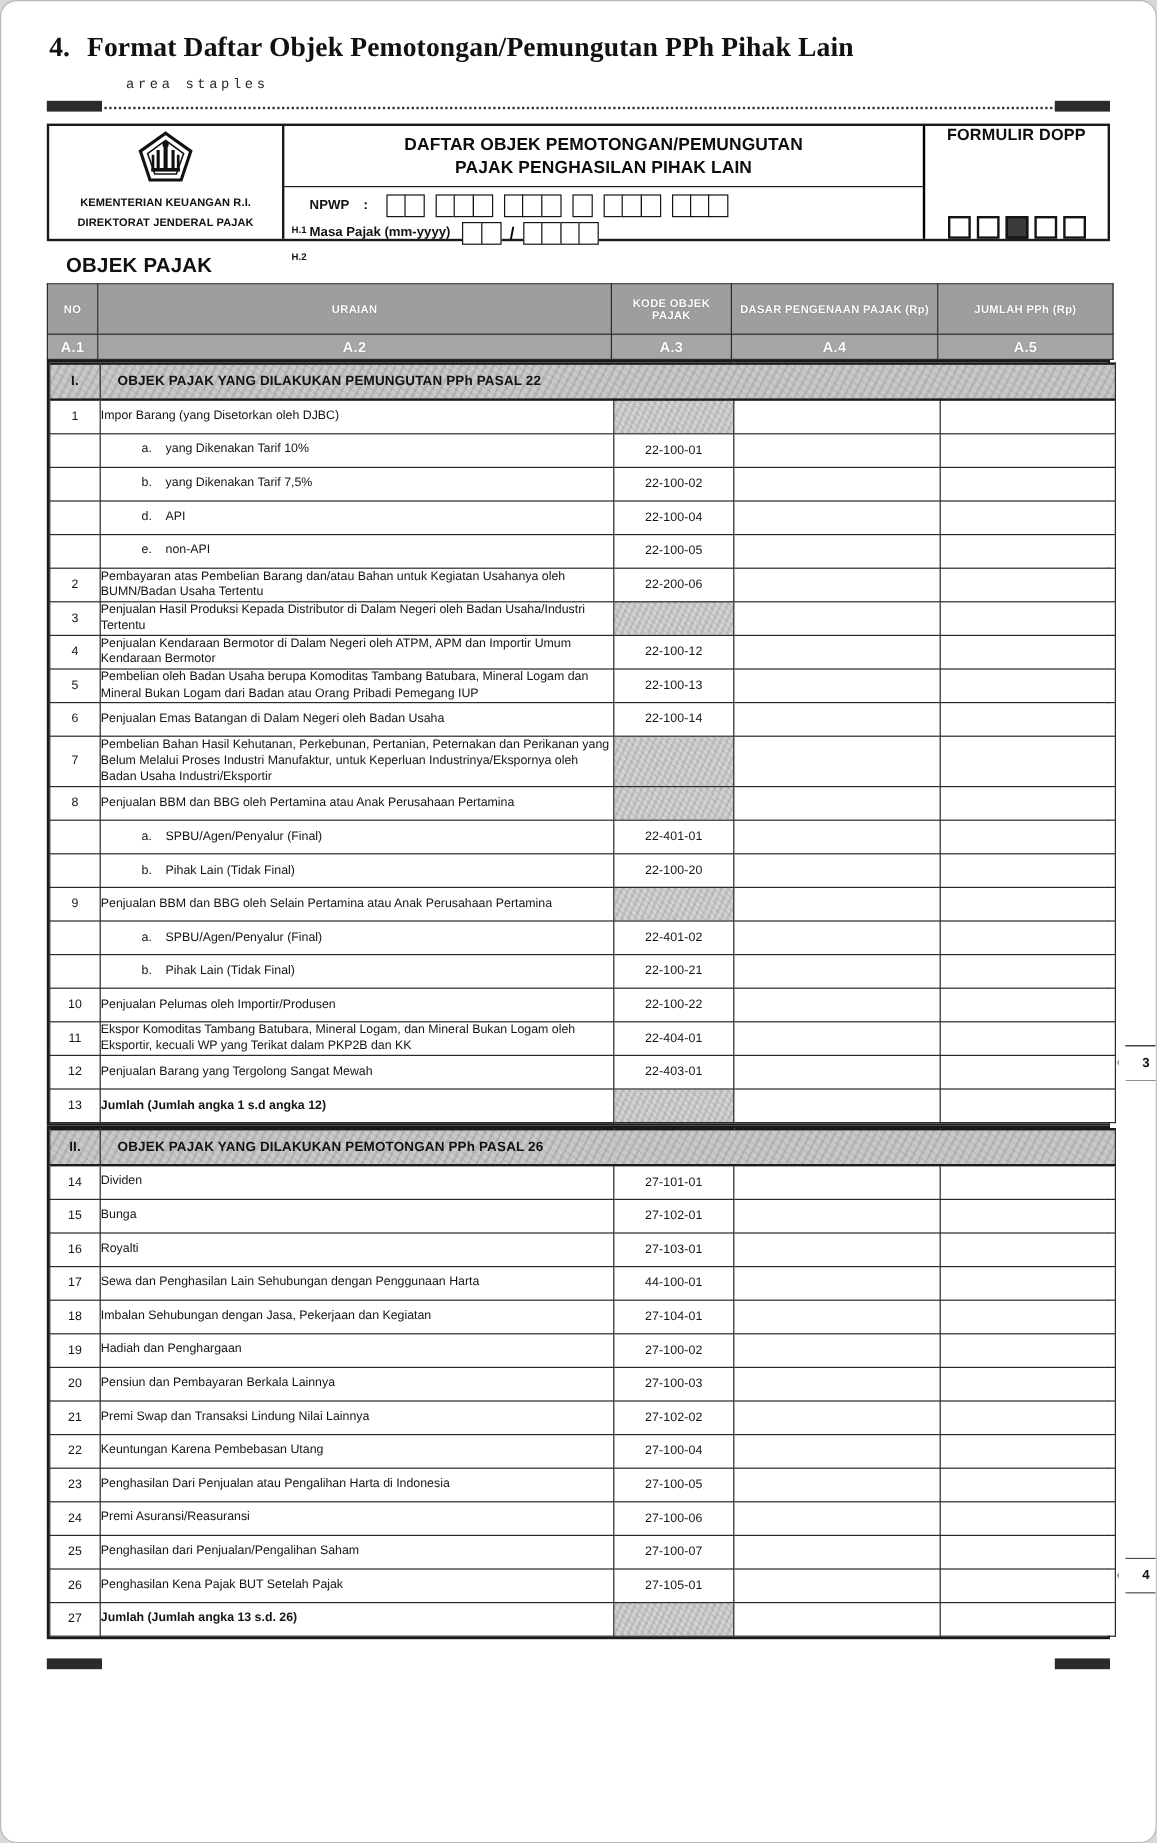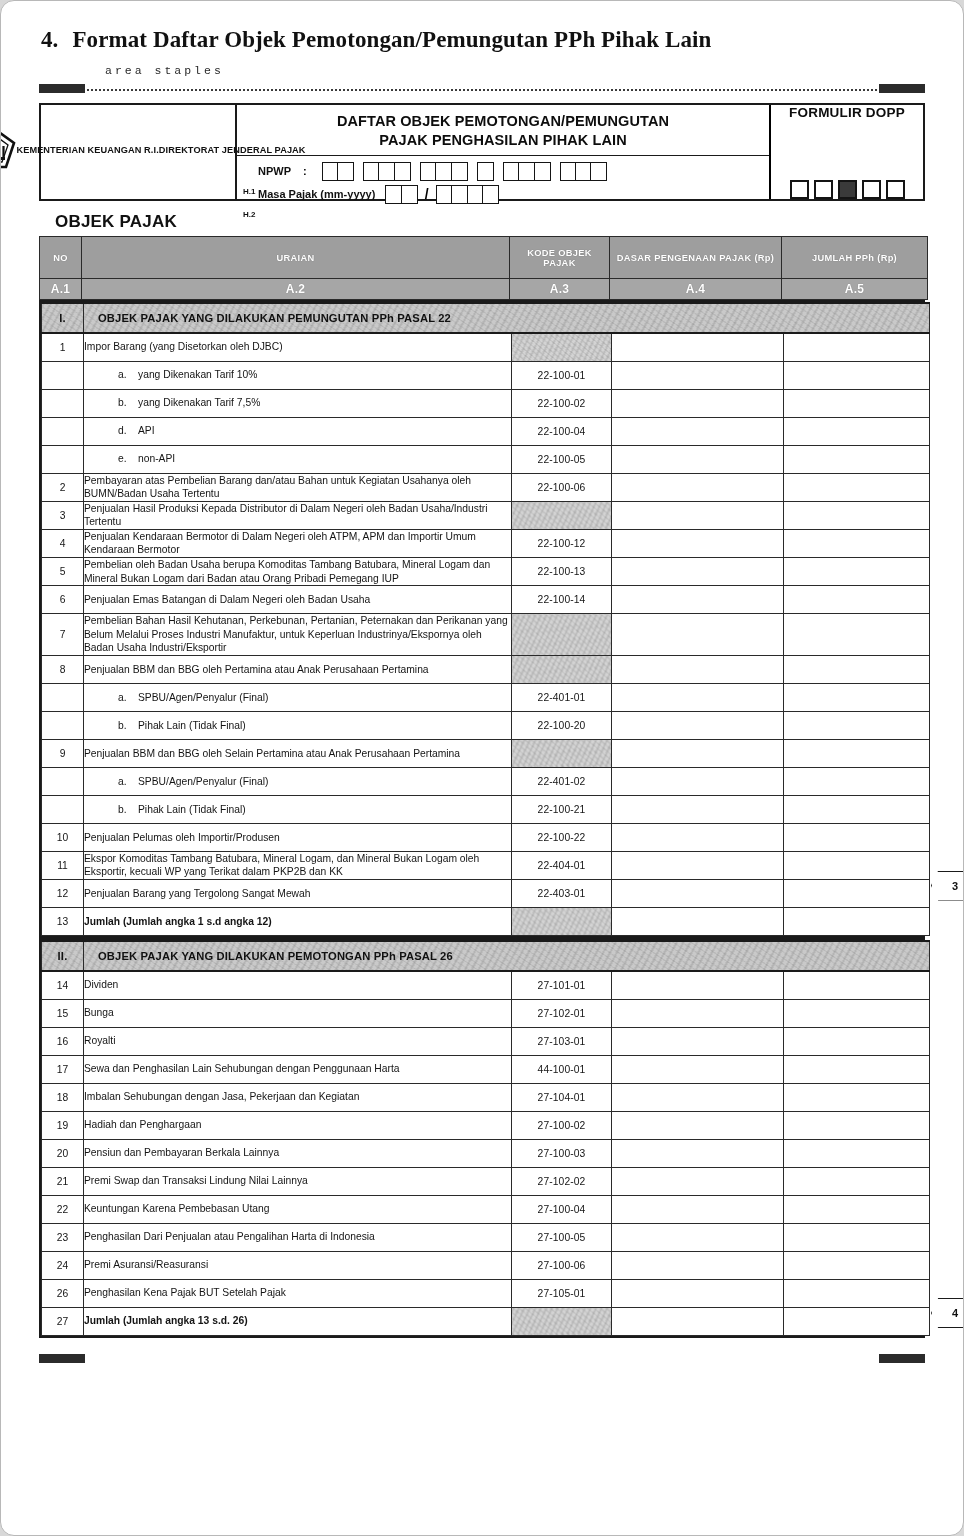--- a/index.html
+++ b/index.html
@@ -57,22 +57,22 @@
   
   .form-head {
     display: flex;
     border: 2px solid #1a1a1a;
     height: 98px;
     margin: 0 4px;
   }
   .head-logo {
     width: 196px;
     border-right: 2px solid #1a1a1a;
-    display: flex; flex-direction: row;
-    align-items: center; justify-content: center;
+    display: flex; flex-direction: column;
+    align-items: center; justify-content: space-between;
     padding: 4px 2px 6px 2px;
   }
   .logo-shape { margin-bottom: 3px; }
   .min-line {
     font-size: 9.2px; font-weight: bold; color: #111;
     letter-spacing: .1px; line-height: 1.5;
     text-align: center; white-space: nowrap;
   }
   .head-mid { flex: 1; display: flex; flex-direction: column; border-right: 2px solid #000000; }
   .head-mid-title {
@@ -377,21 +377,21 @@
                 <tr>
                   <td class="no"></td>
                   <td class="ur sub"><span class="ltr">e.</span><span>non-API</span></td>
                   <td class="kode">22-100-05</td>
                   <td class="blank"></td>
                   <td class="blank"></td>
                 </tr>
                 <tr>
                   <td class="no">2</td>
                   <td class="ur">Pembayaran atas Pembelian Barang dan/atau Bahan untuk Kegiatan Usahanya oleh BUMN/Badan Usaha Tertentu</td>
-                  <td class="kode">22-100-06</td>
+                  <td class="kode">22-200-06</td>
                   <td class="blank"></td>
                   <td class="blank"></td>
                 </tr>
                 <tr>
                   <td class="no">3</td>
                   <td class="ur">Penjualan Hasil Produksi Kepada Distributor di Dalam Negeri oleh Badan Usaha/Industri Tertentu</td>
                   <td class="kode shaded"></td>
                   <td class="blank"></td>
                   <td class="blank"></td>
                 </tr>
@@ -582,20 +582,27 @@
                   <td class="blank"></td>
                 </tr>
                 <tr>
                   <td class="no">24</td>
                   <td class="ur">Premi Asuransi/Reasuransi</td>
                   <td class="kode">27-100-06</td>
                   <td class="blank"></td>
                   <td class="blank"></td>
                 </tr>
                 <tr>
+                  <td class="no">25</td>
+                  <td class="ur">Penghasilan dari Penjualan/Pengalihan Saham</td>
+                  <td class="kode">27-100-07</td>
+                  <td class="blank"></td>
+                  <td class="blank"></td>
+                </tr>
+                <tr>
                   <td class="no">26</td>
                   <td class="ur">Penghasilan Kena Pajak BUT Setelah Pajak</td>
                   <td class="kode">27-105-01</td>
                   <td class="blank"></td>
                   <td class="blank"></td>
                 </tr>
                 <tr>
                   <td class="no">27</td>
                   <td class="ur bold">Jumlah  (Jumlah angka 13 s.d. 26)</td>
                   <td class="kode shaded"></td>

